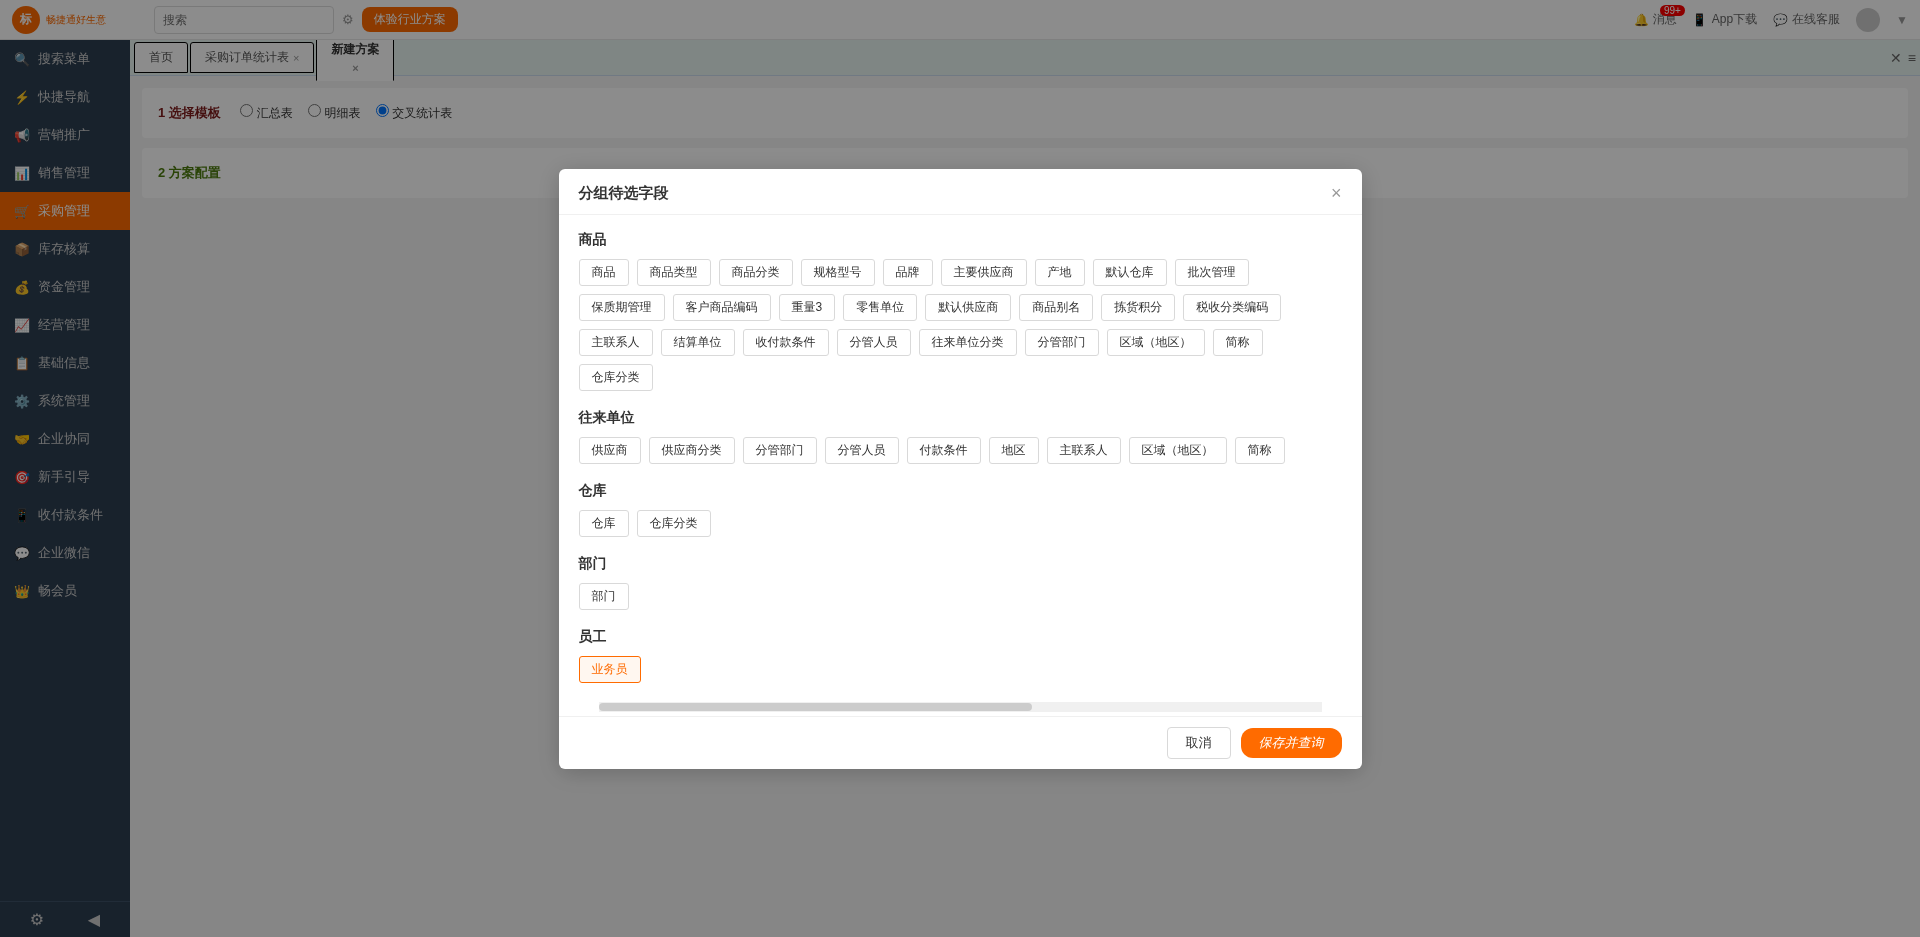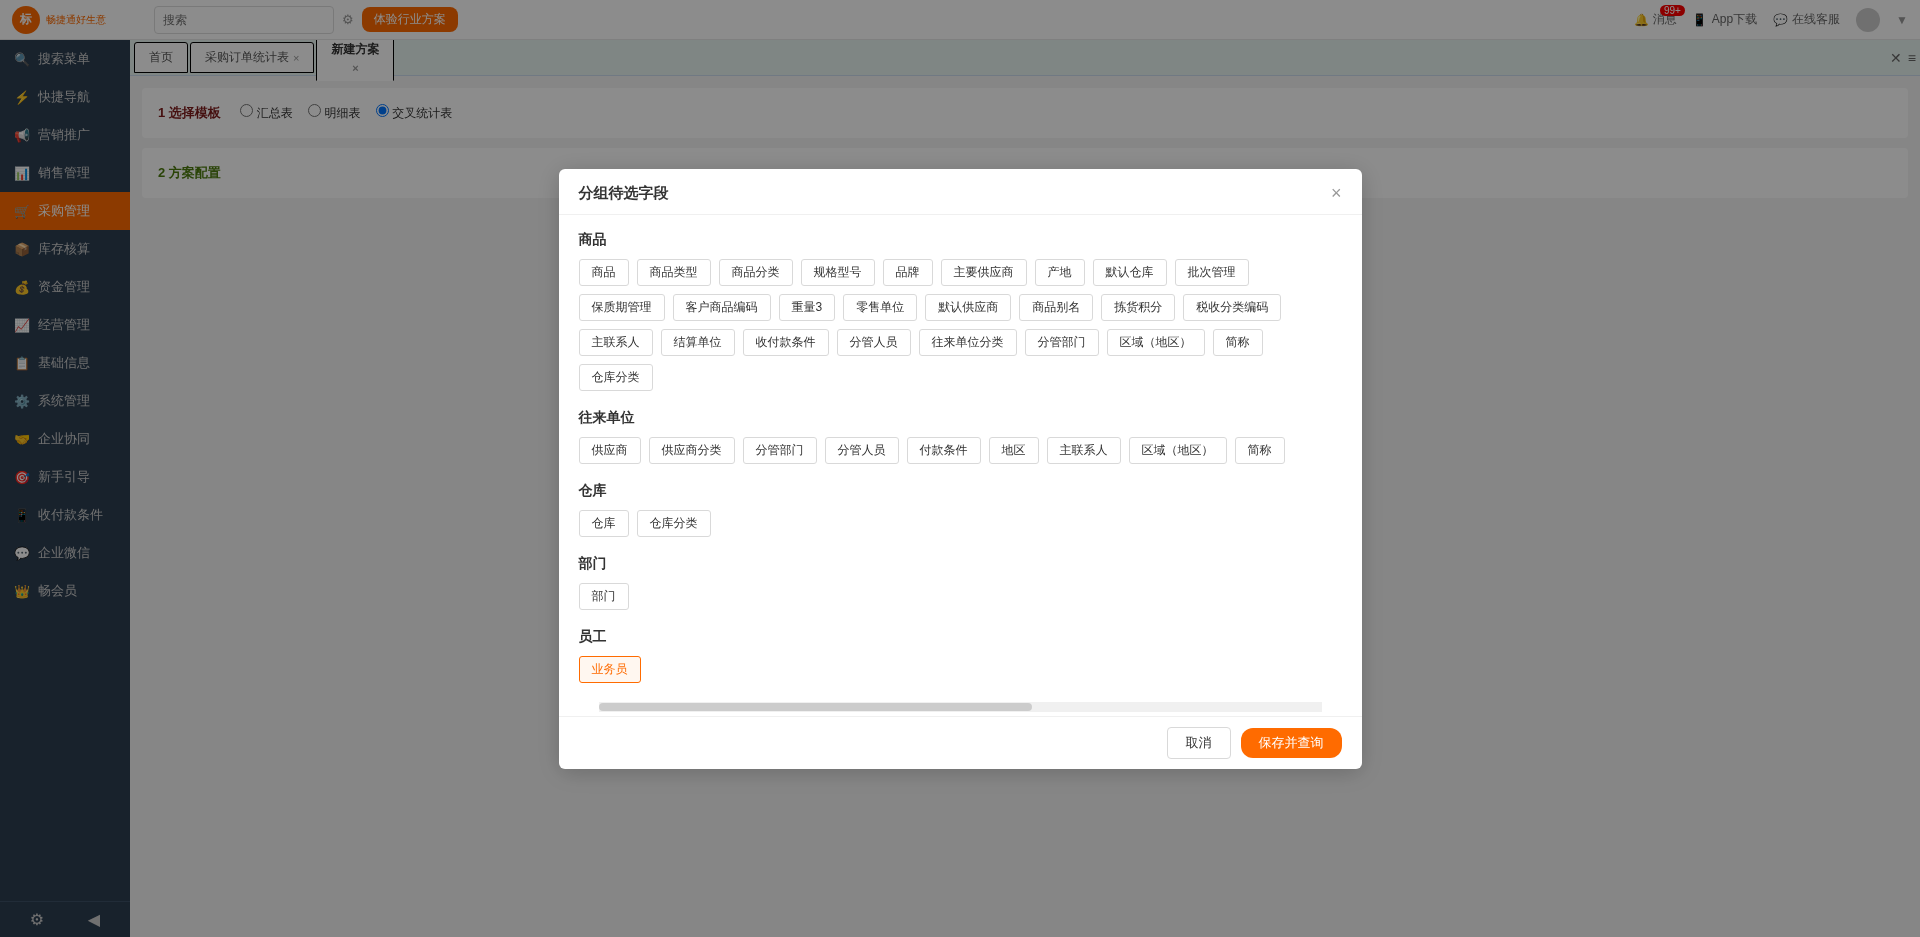--- a/index.html
+++ b/index.html
@@ -153,21 +153,21 @@
       padding: 10px 20px; border-top: 1px solid #f0f0f0; gap: 10px;
     }
     .btn-cancel {
       padding: 6px 18px; border: 1px solid #d9d9d9;
       border-radius: 4px; background: #fff; cursor: pointer;
       font-size: 13px; color: #333;
     }
     .btn-confirm {
       padding: 6px 18px; border: none;
       border-radius: 12px; background: #ff6b00; cursor: pointer;
-      font-size: 13px; color: #fff;
+      font-size: 13px; color: #fff; font-style: italic;
     }
 
     
     .modal-scrollbar-wrap {
       height: 10px; background: #f0f0f0;
       position: relative; margin: 0 20px;
     }
     .modal-scrollbar-thumb {
       position: absolute; left: 0; top: 1px;
       height: 8px; width: 60%; background: #ccc; border-radius: 4px;

